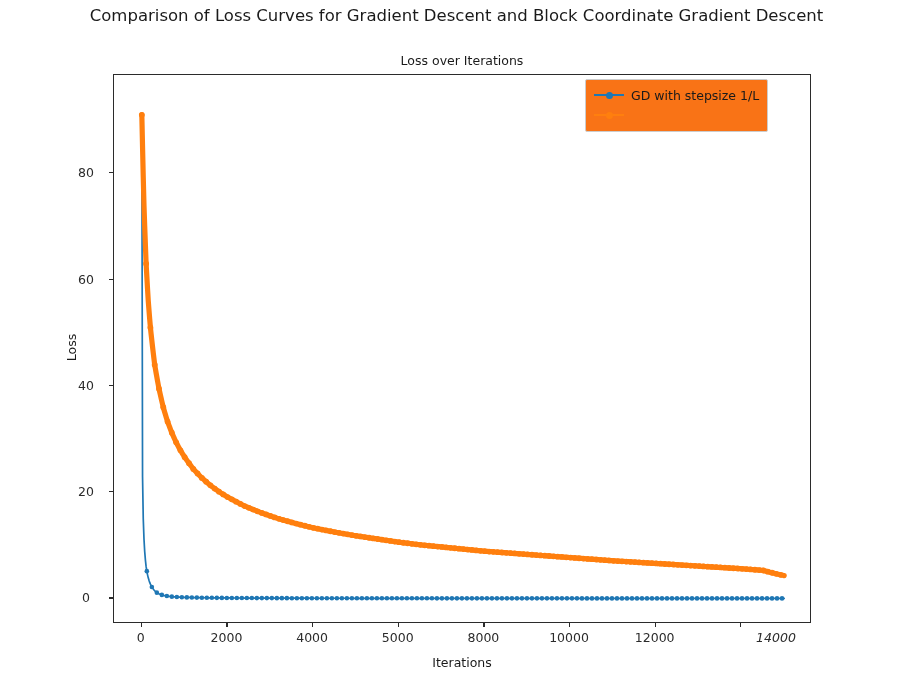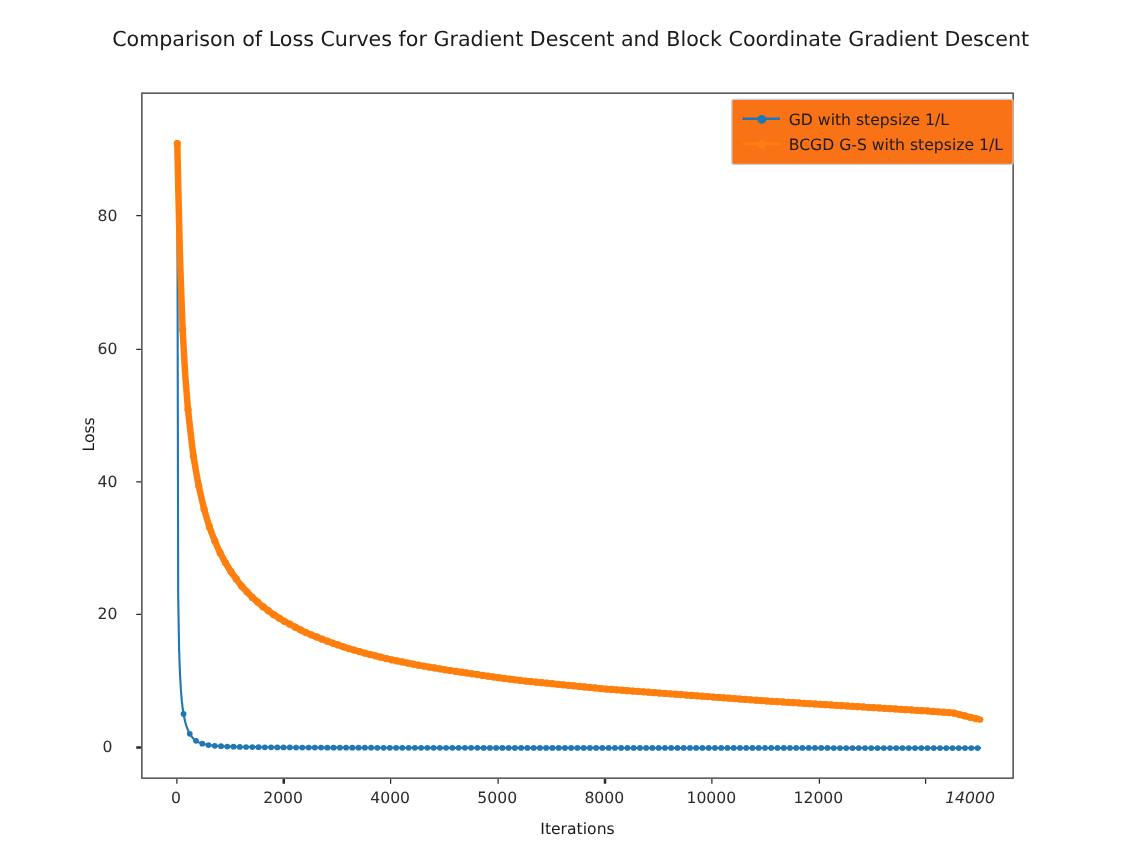--- a/index.html
+++ b/index.html
@@ -18,21 +18,21 @@
   #figure {
     position: absolute;
     left: 0; top: 0;
     width: 913px;
     height: 677px;
     background: #ffffff;
   }
   #suptitle {
     position: absolute;
     left: 0;
-    top: 22px;
+    top: 6px;
     width: 913px;
     text-align: center;
     font-size: 16.5px;
     color: #1a1a1a;
     font-family: "DejaVu Sans", sans-serif;
     letter-spacing: 0px;
     white-space: nowrap;
   }
   #axes-title {
     position: absolute;
@@ -151,20 +151,21 @@
   }
   .tick-container { position: absolute; left: 0; top: 0; }
 </style>
 </head>
 <body>
 
 <div id="figure">
 
   <div id="suptitle">Comparison of Loss Curves for Gradient Descent and Block Coordinate Gradient Descent</div>
 
+  <div id="axes-title">Loss over Iterations</div>
 
   <div id="ylabel" style="left: 41px; top: 339.5px; width: 60px; text-align: center;">Loss</div>
   <div id="xlabel">Iterations</div>
 
   <div class="tick-container" id="ytick-labels">
       <div class="ytick-label" style="top: 597.49px; left: 67px; width: 38px;">0</div>
       <div class="ytick-mark" style="top: 597.49px; left: 109px;"></div>
       <div class="ytick-label" style="top: 491.197px; left: 67px; width: 38px;">20</div>
       <div class="ytick-mark" style="top: 491.197px; left: 109px;"></div>
       <div class="ytick-label" style="top: 384.905px; left: 67px; width: 38px;">40</div>
@@ -489,17 +490,16 @@
         <span class="legend-line" id="leg-line-0" style="background: rgb(31, 119, 180);"></span>
         <span class="legend-marker" id="leg-mark-0" style="background: rgb(31, 119, 180);"></span>
       </span>
       <span class="legend-text">GD with stepsize 1/L</span>
     </div>
     <div class="legend-row">
       <span class="legend-sample">
         <span class="legend-line" id="leg-line-1" style="background: rgb(255, 127, 14);"></span>
         <span class="legend-marker" id="leg-mark-1" style="background: rgb(255, 127, 14);"></span>
       </span>
-      <span class="legend-text">BCGD G-S with stepsize 1/L</span>
     </div>
   </div>
 
 </div>
 
 </body></html>

